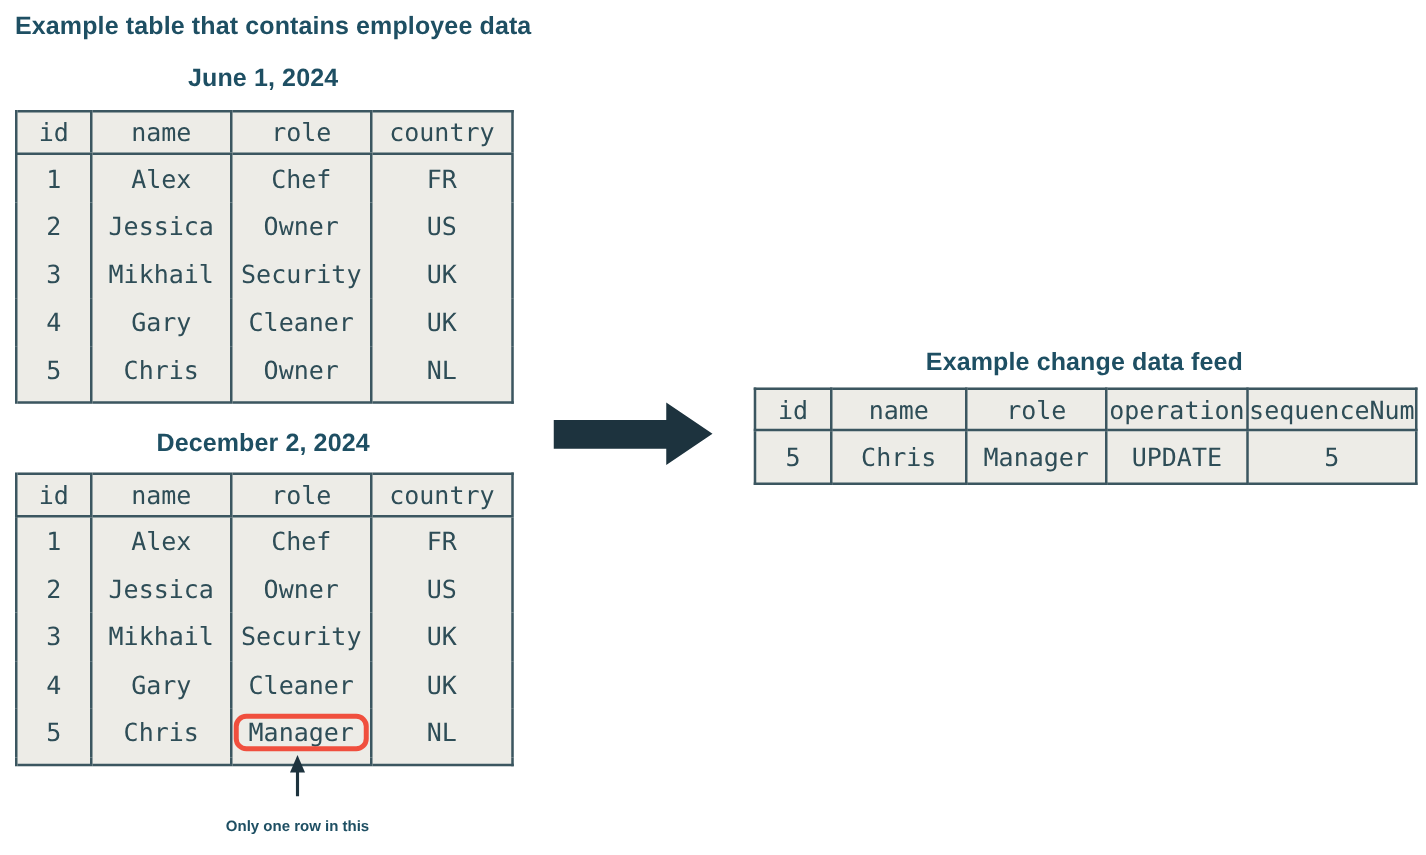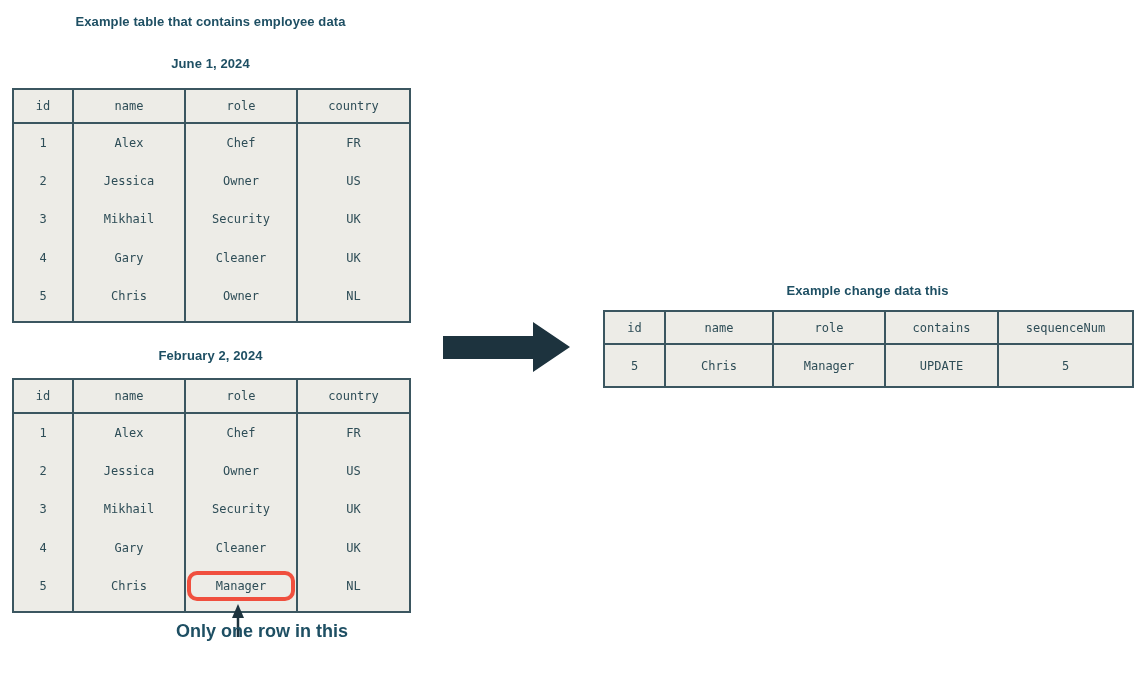--- a/index.html
+++ b/index.html
@@ -15,35 +15,35 @@
     position: relative;
     width: 1141px;
     height: 684px;
     background: #ffffff;
     font-family: "Liberation Sans", sans-serif;
     overflow: hidden;
   }
   .heading {
     position: absolute;
     font-weight: bold;
-    font-size: 13px;
+    font-size: 20px;
     line-height: 19px;
     color: var(--heading);
     text-align: center;
     letter-spacing: 0.1px;
     white-space: nowrap;
   }
   .heading.left-w { width: 397px; left: 12px; }
   .data-table {
     position: absolute;
     border-collapse: collapse;
     background: var(--cellbg);
     border: 2px solid var(--border);
     font-family: "DejaVu Sans Mono", "Liberation Mono", monospace;
-    font-size: 12px;
+    font-size: 20px;
     color: var(--celltext);
     table-layout: fixed;
   }
   .data-table th, .data-table td {
     padding: 0;
     text-align: center;
     vertical-align: middle;
     font-weight: normal;
     overflow: hidden;
   }
@@ -80,25 +80,25 @@
     left: 1px; right: 1px; top: 4px; bottom: 4.5px;
     border: 4px solid var(--highlight);
     border-radius: 10px;
     pointer-events: none;
   }
   #flow-arrow { position: absolute; left: 440px; top: 318px; }
   #up-arrow   { position: absolute; left: 228px; top: 601px; }
   .annotation {
     position: absolute;
     left: 128px;
-    top: 622px;
+    top: 652px;
     width: 220px;
-    text-align: right;
+    text-align: center;
     font-weight: bold;
-    font-size: 18px;
+    font-size: 12px;
     line-height: 19px;
     color: var(--heading);
   }
 </style>
 </head>
 <body>
 
 <div class="page">
 
   <div class="heading left-w" id="title-left">Example table that contains employee data</div>
@@ -153,21 +153,21 @@
         </tr>
         <tr class="spacer">
           <td></td>
           <td></td>
           <td></td>
           <td></td>
         </tr>
       </tbody>
   </table>
 
-  <div class="heading left-w" id="cap-jan2">February 2, 2024</div>
+  <div class="heading left-w" id="cap-jan2">December 2, 2024</div>
 
   <table class="data-table emp" id="table-jan2" data-table="left_section.tables.1">
     <colgroup>
         <col>
         <col>
         <col>
         <col>
       </colgroup>
     <thead>
         <tr>
@@ -223,36 +223,36 @@
 
   <svg id="up-arrow" width="20" height="37" viewBox="0 0 20 37">
     <polygon points="10,3 4,17 16,17" fill="var(--arrow)"></polygon>
     <line x1="10" y1="15" x2="10" y2="36" stroke="var(--arrow)" stroke-width="2.5"></line>
   </svg>
 
   <div class="annotation">
     <div>Only one row in this</div>
   </div>
 
-  <div class="heading" id="title-right">Example change data this</div>
+  <div class="heading" id="title-right">Example change data feed</div>
 
   <table class="data-table feed" id="table-feed" data-table="right_section.table">
     <colgroup>
         <col>
         <col>
         <col>
         <col>
         <col>
       </colgroup>
     <thead>
         <tr>
           <th>id</th>
           <th>name</th>
           <th>role</th>
-          <th>contains</th>
+          <th>operation</th>
           <th>sequenceNum</th>
         </tr>
       </thead>
     <tbody>
         <tr>
           <td>5</td>
           <td>Chris</td>
           <td>Manager</td>
           <td>UPDATE</td>
           <td>5</td>

